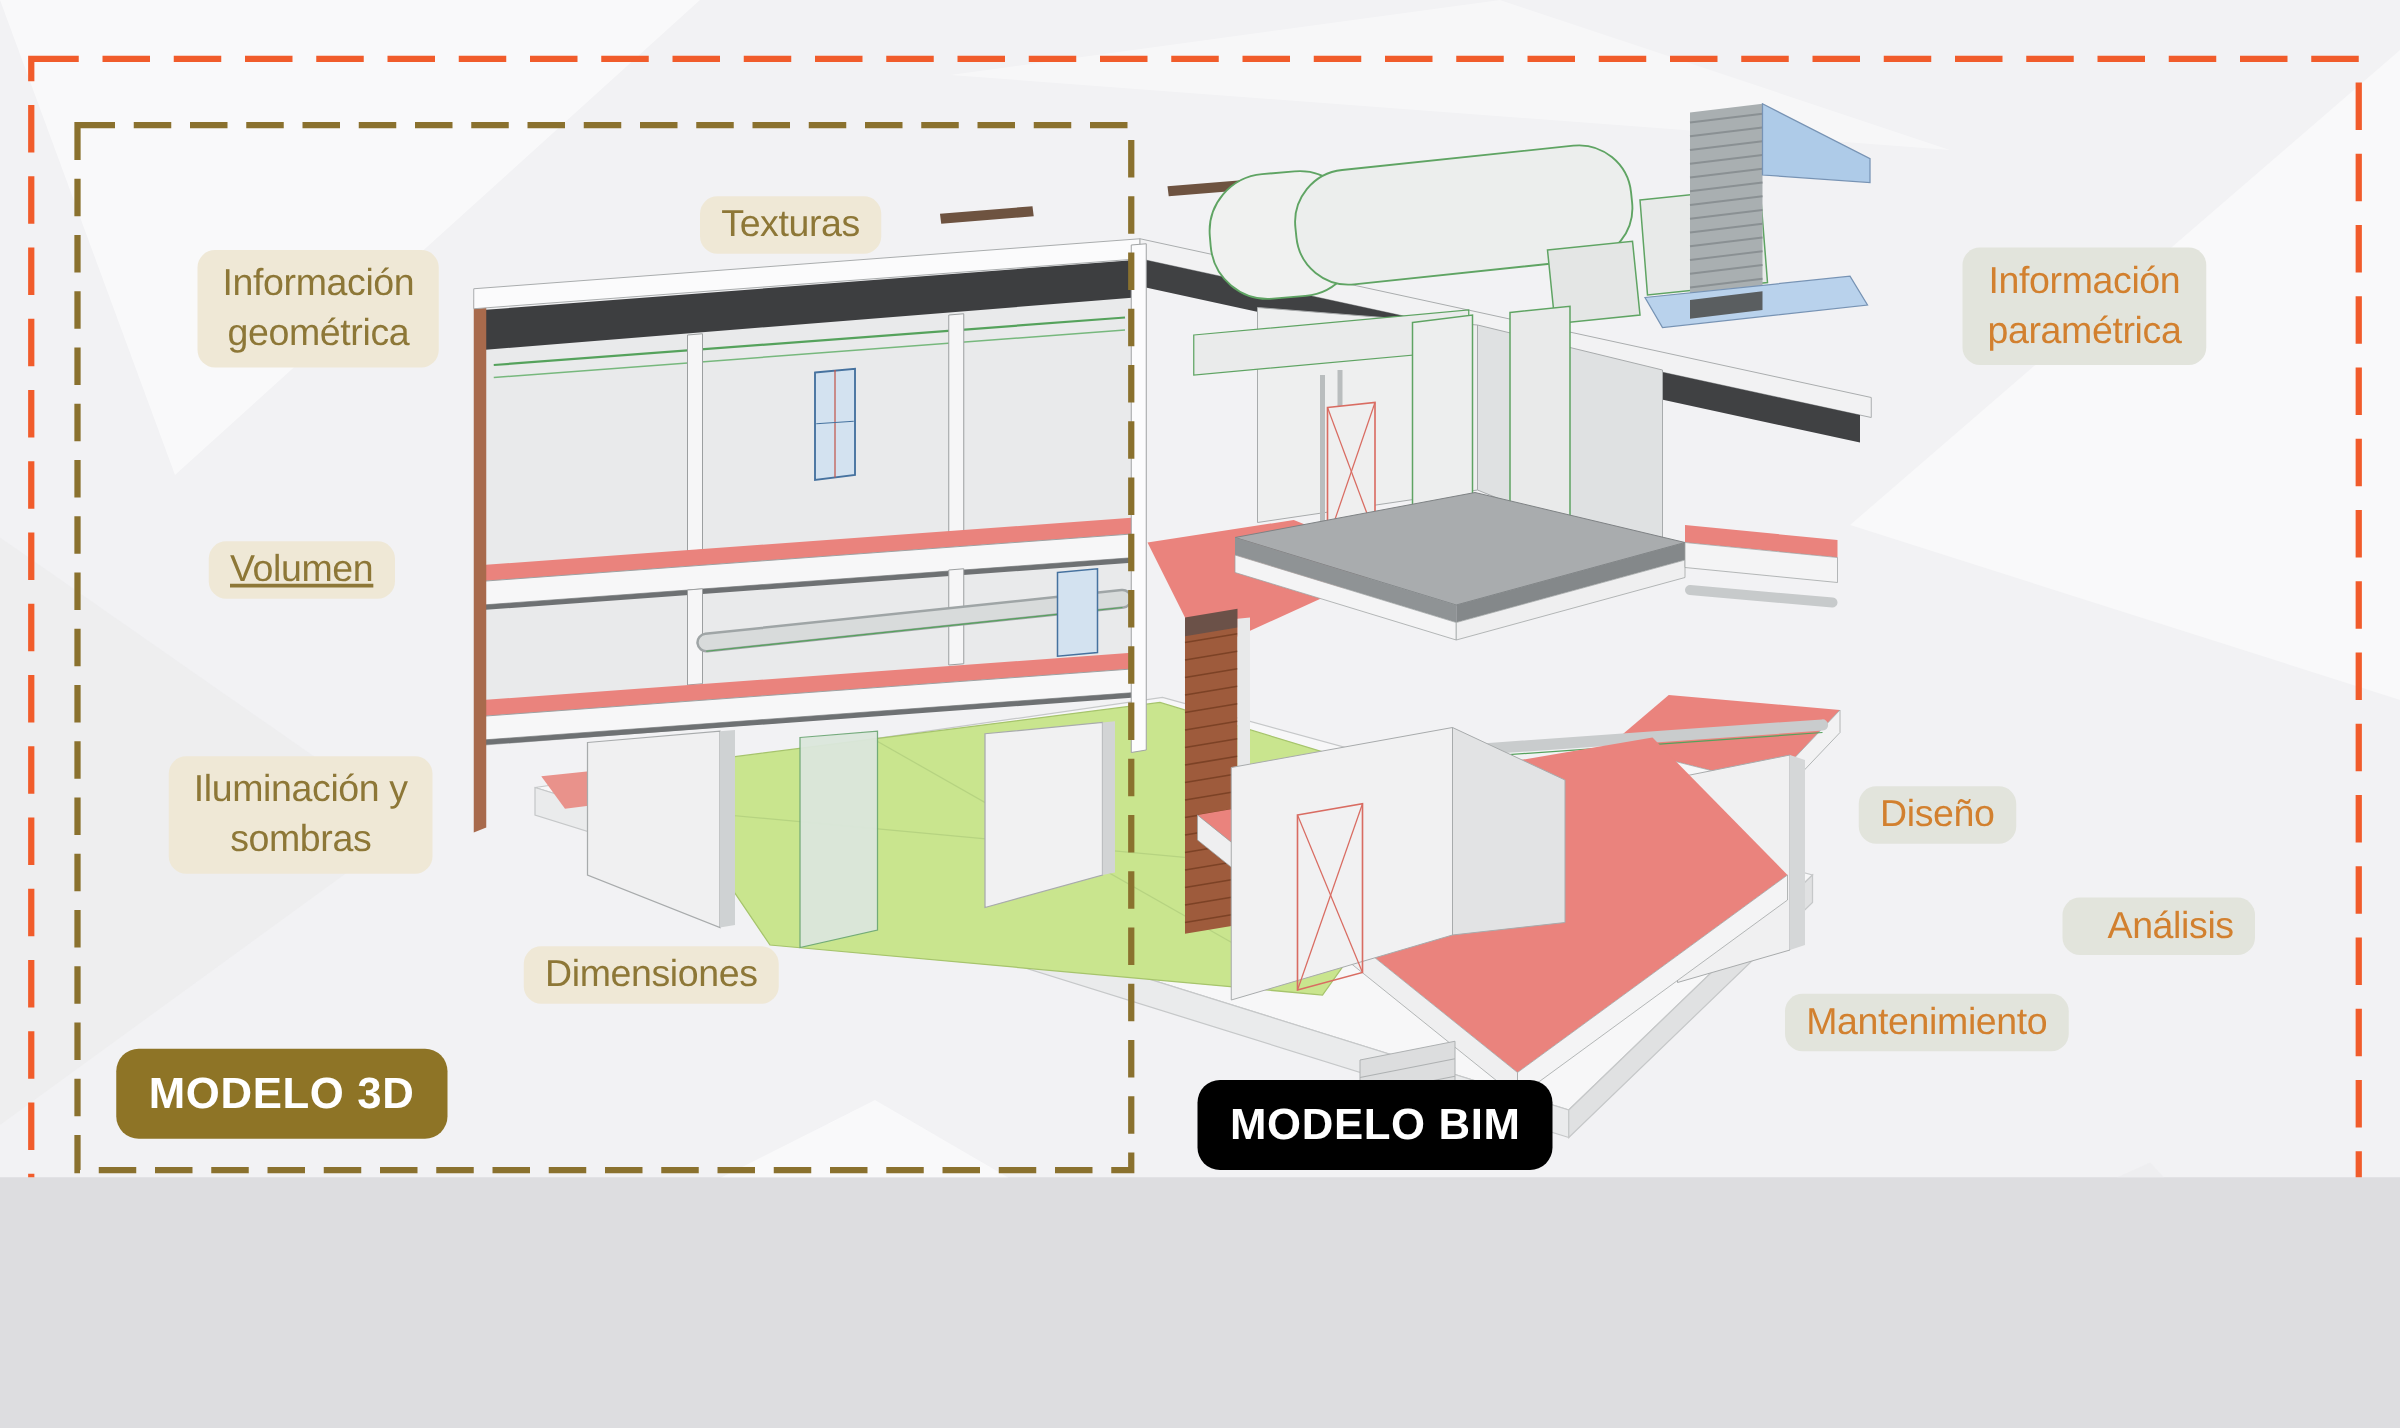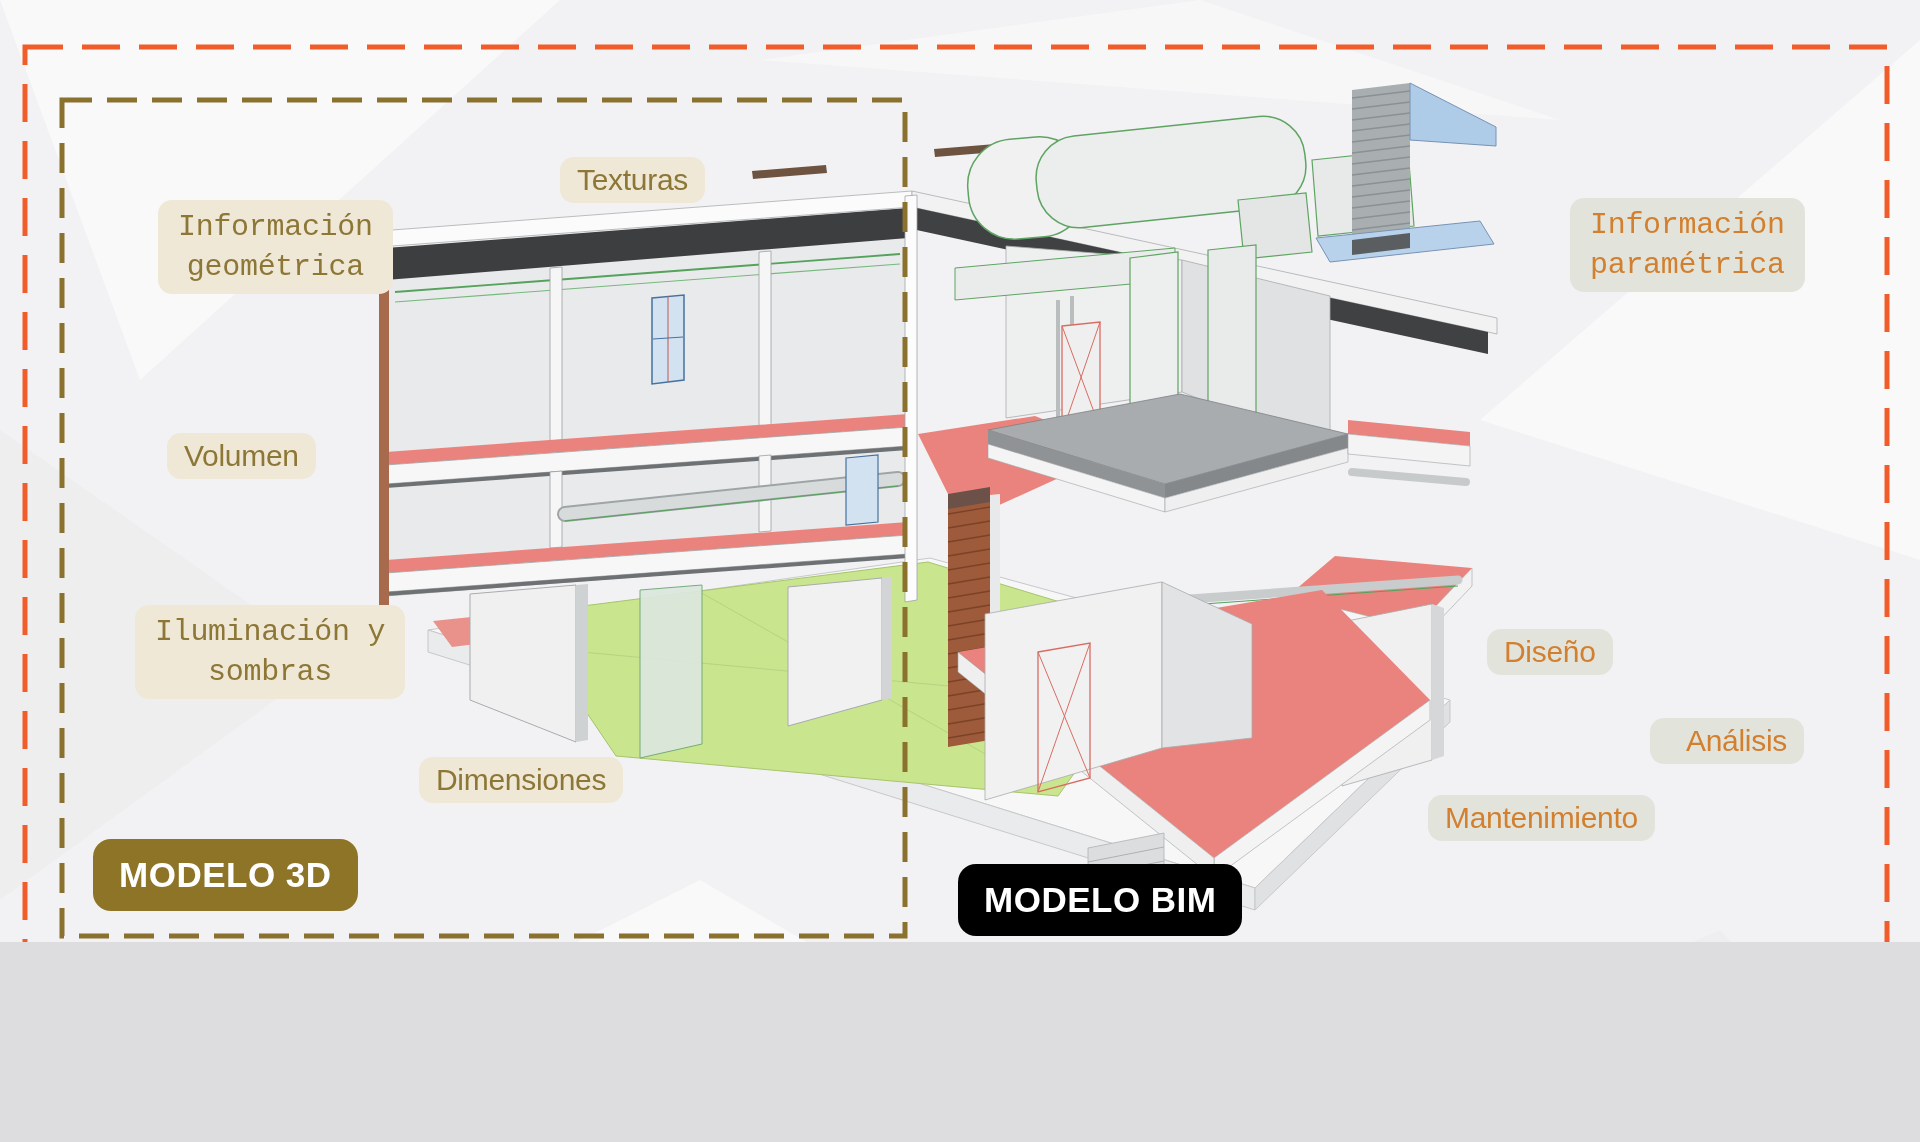--- a/index.html
+++ b/index.html
@@ -6,21 +6,21 @@
   .canvas{
     position:relative;width:1920px;height:942px;overflow:hidden;
     background:#F2F2F4;
     font-family:"Liberation Sans",sans-serif;
   }
   .layer{position:absolute;left:0;top:0;width:1920px;height:1142px;}
   .lbl{
     position:absolute;font-size:30px;line-height:36px;padding:5px 17px;
     border-radius:14px;white-space:nowrap;text-align:center;letter-spacing:-0.3px;
   }
-  .lbl.two{line-height:40px;padding:7px 20px;font-family:Liberation Mono, monospace;}
+  .lbl.two{line-height:40px;padding:7px 20px;}
   .lbl span{display:block;}
   .l3d{background:#EFE8D6;color:#8D7737;}
   .lbim{background:#E2E4DC;color:#D2802F;}
   .badge{
     position:absolute;font-size:35px;line-height:42px;font-weight:bold;color:#FFFFFF;
     padding:15px 26px;border-radius:18px;letter-spacing:0.5px;white-space:nowrap;
   }
   .badge3d{background:#8E7426;}
   .badgebim{background:#000000;}
   .logo{
@@ -210,21 +210,21 @@
     <rect x="62" y="100" width="843" height="836" fill="none" stroke="#8A712E" stroke-width="5" stroke-dasharray="30 15"></rect>
   </svg>
 
   <div class="lbl l3d" style="left:560px;top:157px;">
       <span>Texturas</span>
     </div>
   <div class="lbl l3d two" style="left:158px;top:200px;">
     <span>Información</span>
     <span>geométrica</span>
   </div>
-  <div class="lbl l3d" style="left:167px;top:433px;">
+  <div class="lbl l3d" style="left:167px;top:433px;text-decoration:underline;">
       <span>Volumen</span>
     </div>
   <div class="lbl l3d" style="left:419px;top:757px;">
       <span>Dimensiones</span>
     </div>
   <div class="lbl l3d two" style="left:135px;top:605px;">
     <span>Iluminación y</span>
     <span>sombras</span>
   </div>
   <div class="badge badge3d" style="left:93px;top:839px;">MODELO 3D</div>

